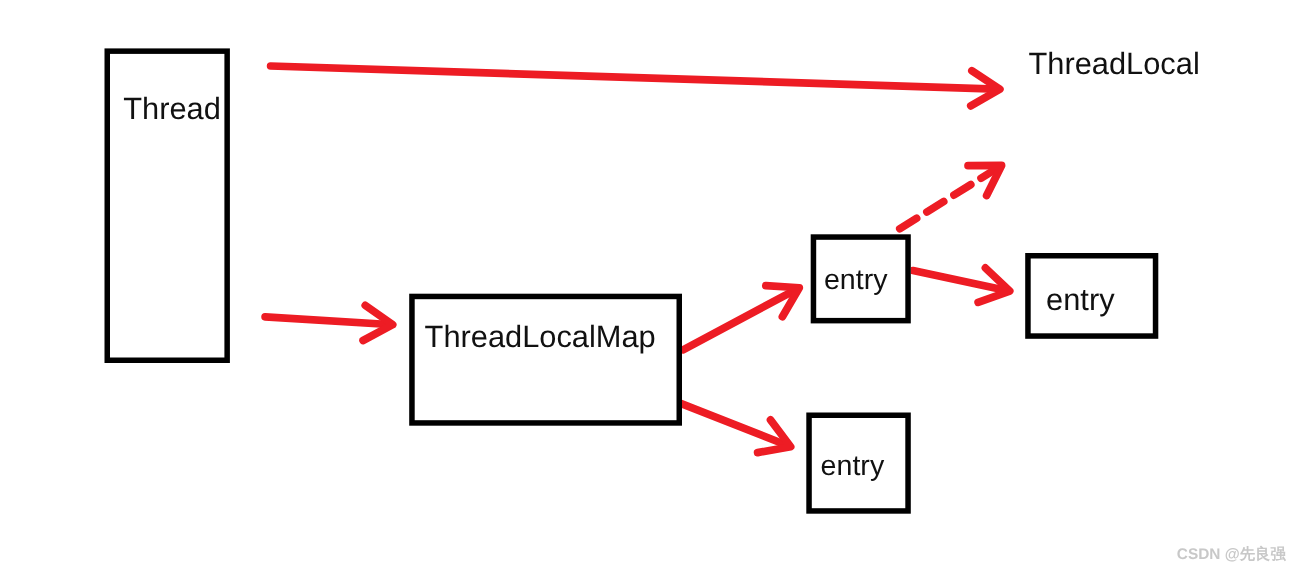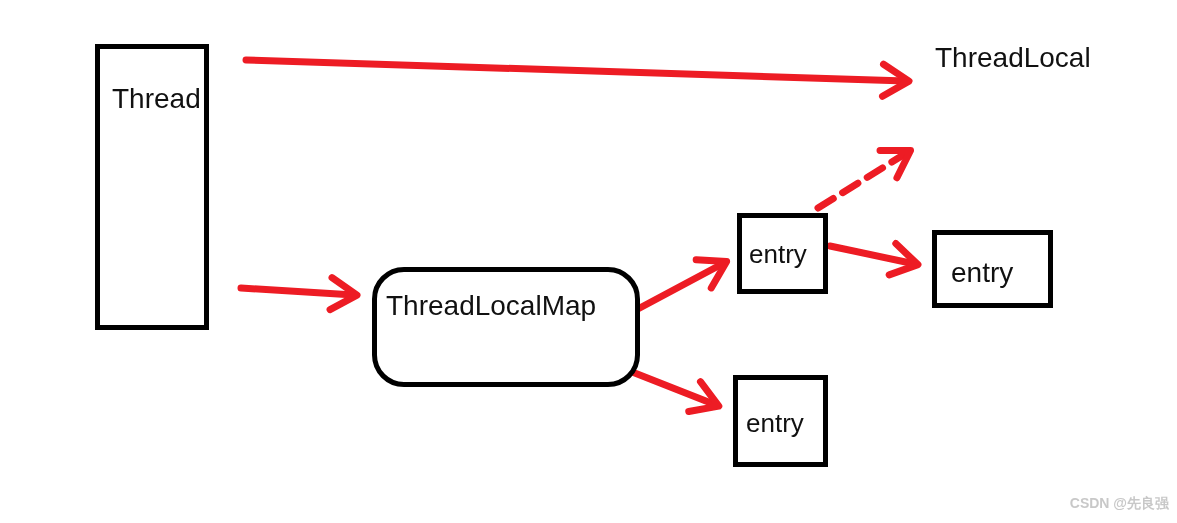--- a/index.html
+++ b/index.html
@@ -44,21 +44,21 @@
     position: absolute;
     border: 5px solid var(--color-border);
     background: var(--color-background);
     line-height: 1;
   }
   .lbl { display: block; white-space: nowrap; }
 
   .box-thread       { left: 95px;  top: 44px;  width: 114px; height: 286px; }
   .box-thread .lbl  { padding: 36px 0 0 12px; font-size: 28px; }
 
-  .box-map          { left: 372px; top: 267px; width: 268px; height: 120px; border-radius: 32px; }
+  .box-map          { left: 372px; top: 267px; width: 248px; height: 120px; }
   .box-map .lbl     { padding: 20px 0 0 9px;  font-size: 28px; }
 
   .box-key          { left: 927px; top: 82px;  width: 120px; height: 76px; }
   .box-key .lbl     { padding: 17px 0 0 21px; font-size: 28px; }
 
   .box-entry-top    { left: 737px; top: 213px; width: 91px;  height: 81px; }
   .box-entry-top .lbl { padding: 23px 0 0 7px; font-size: 26px; }
 
   .box-value        { left: 932px; top: 230px; width: 121px; height: 78px; }
   .box-value .lbl   { padding: 24px 0 0 14px; font-size: 28px; }

